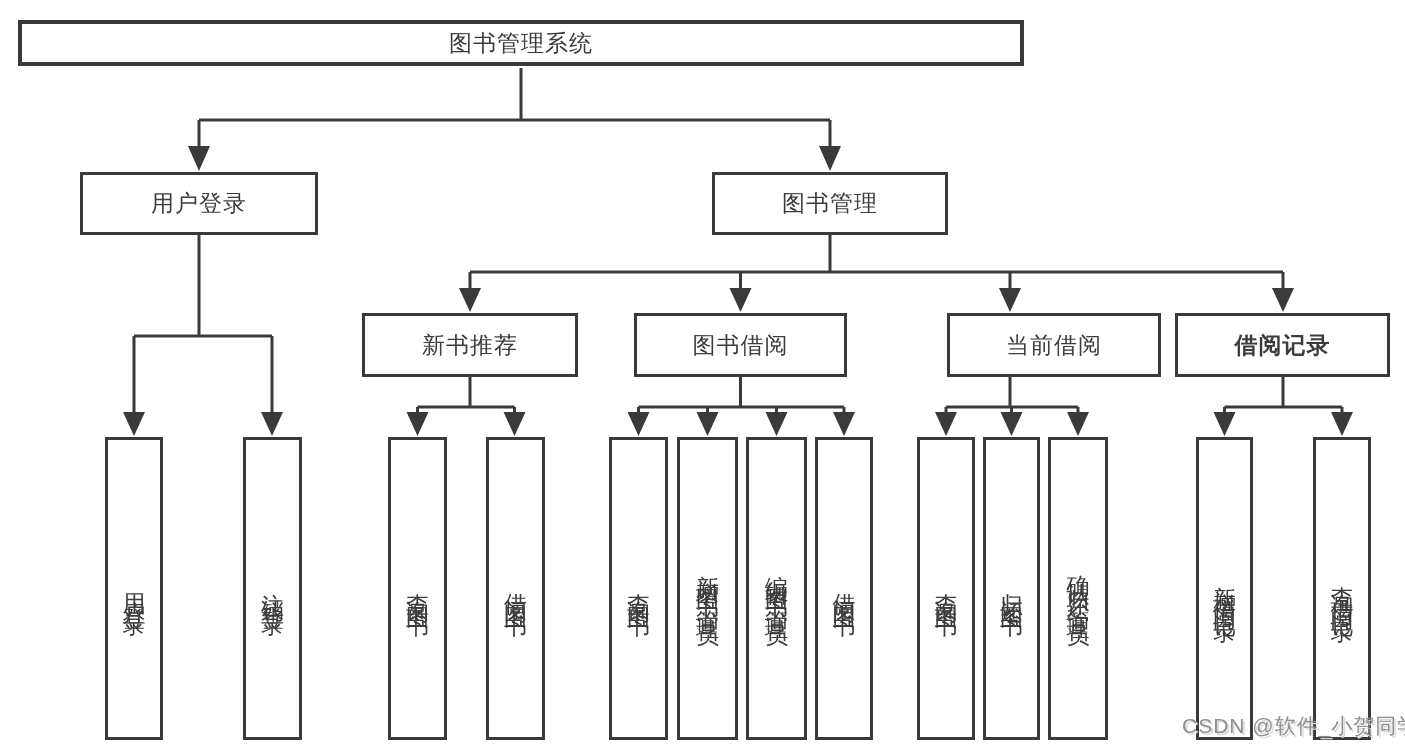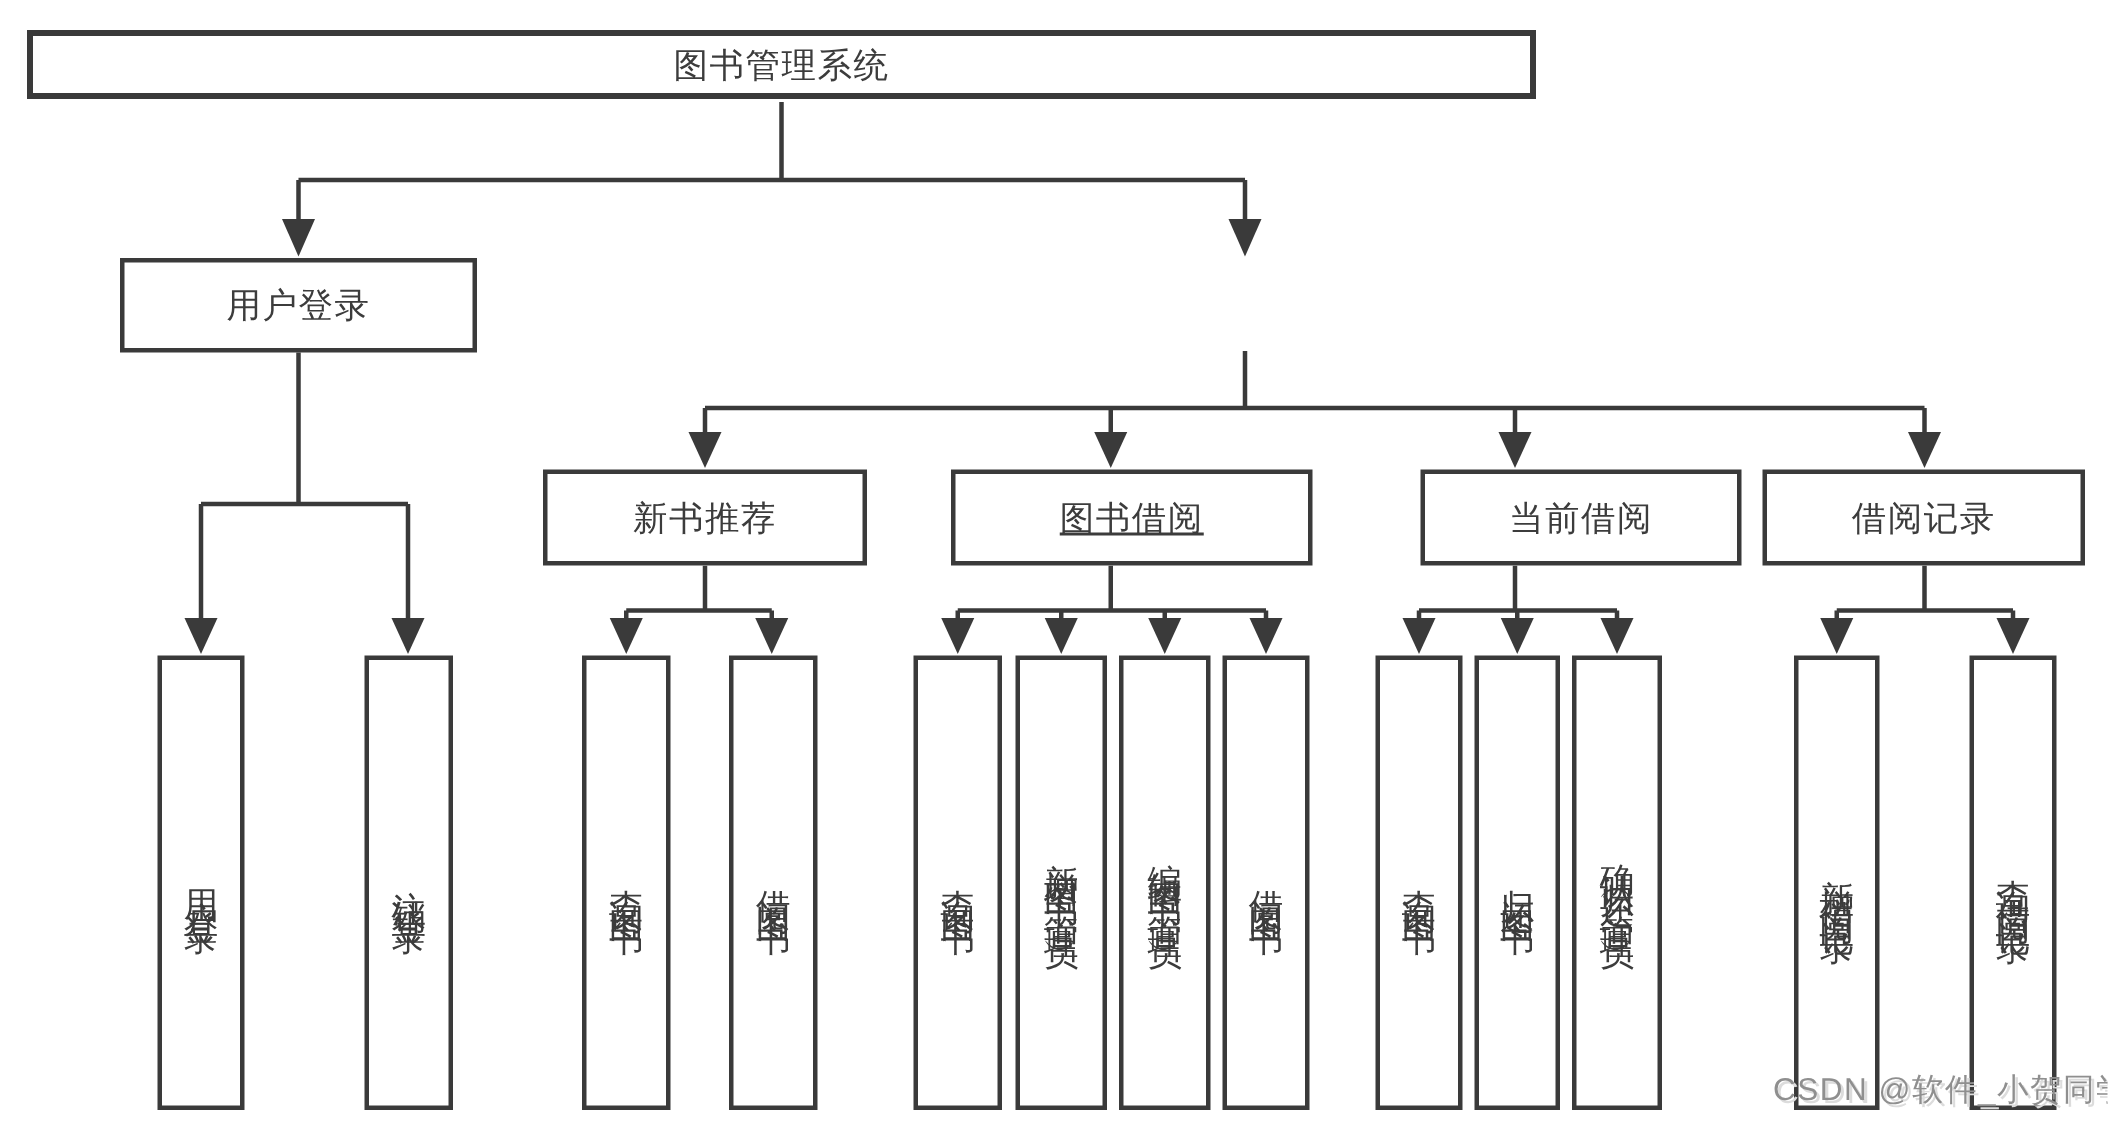--- a/index.html
+++ b/index.html
@@ -68,25 +68,26 @@
       <polygon points="1000.5,412 1022.5,412 1011.5,436"></polygon>
       <polygon points="1067,412 1089,412 1078,436"></polygon>
       <polygon points="1213.5,412 1235.5,412 1224.5,436"></polygon>
       <polygon points="1331,412 1353,412 1342,436"></polygon>
     </g>
   </svg>
 
   <div class="node root" style="left:18px;top:20px;width:1006px;height:46px;">图书管理系统</div>
 
   <div class="node" style="left:80px;top:172px;width:238px;height:63px;">用户登录</div>
+  <div class="node" style="left:712px;top:172px;width:236px;height:63px;">图书管理</div>
 
   <div class="node" style="left:362px;top:313px;width:216px;height:64px;">新书推荐</div>
-  <div class="node" style="left:634px;top:313px;width:241px;height:64px;text-decoration:underline;">图书借阅</div>
+  <div class="node" style="left:634px;top:313px;width:213px;height:64px;">图书借阅</div>
   <div class="node" style="left:903px;top:313px;width:214px;height:64px;margin-left:44px;">当前借阅</div>
-  <div class="node" style="left:1175px;top:313px;width:215px;height:64px;">借阅记录</div>
+  <div class="node" style="left:1175px;top:313px;width:215px;height:64px;font-weight:bold;">借阅记录</div>
 
   <div class="leaf" style="left:105px;top:437px;width:58px;height:303px;">用户登录</div>
   <div class="leaf" style="left:243px;top:437px;width:59px;height:303px;">注销登录</div>
 
   <div class="leaf" style="left:388px;top:437px;width:59px;height:303px;">查询图书</div>
   <div class="leaf" style="left:486px;top:437px;width:59px;height:303px;">借阅图书</div>
 
   <div class="leaf" style="left:609px;top:437px;width:59px;height:303px;">查询图书</div>
   <div class="leaf" style="left:677px;top:437px;width:61px;height:303px;">新增图书（管理员）</div>
   <div class="leaf" style="left:746px;top:437px;width:61px;height:303px;">编辑图书（管理员）</div>

